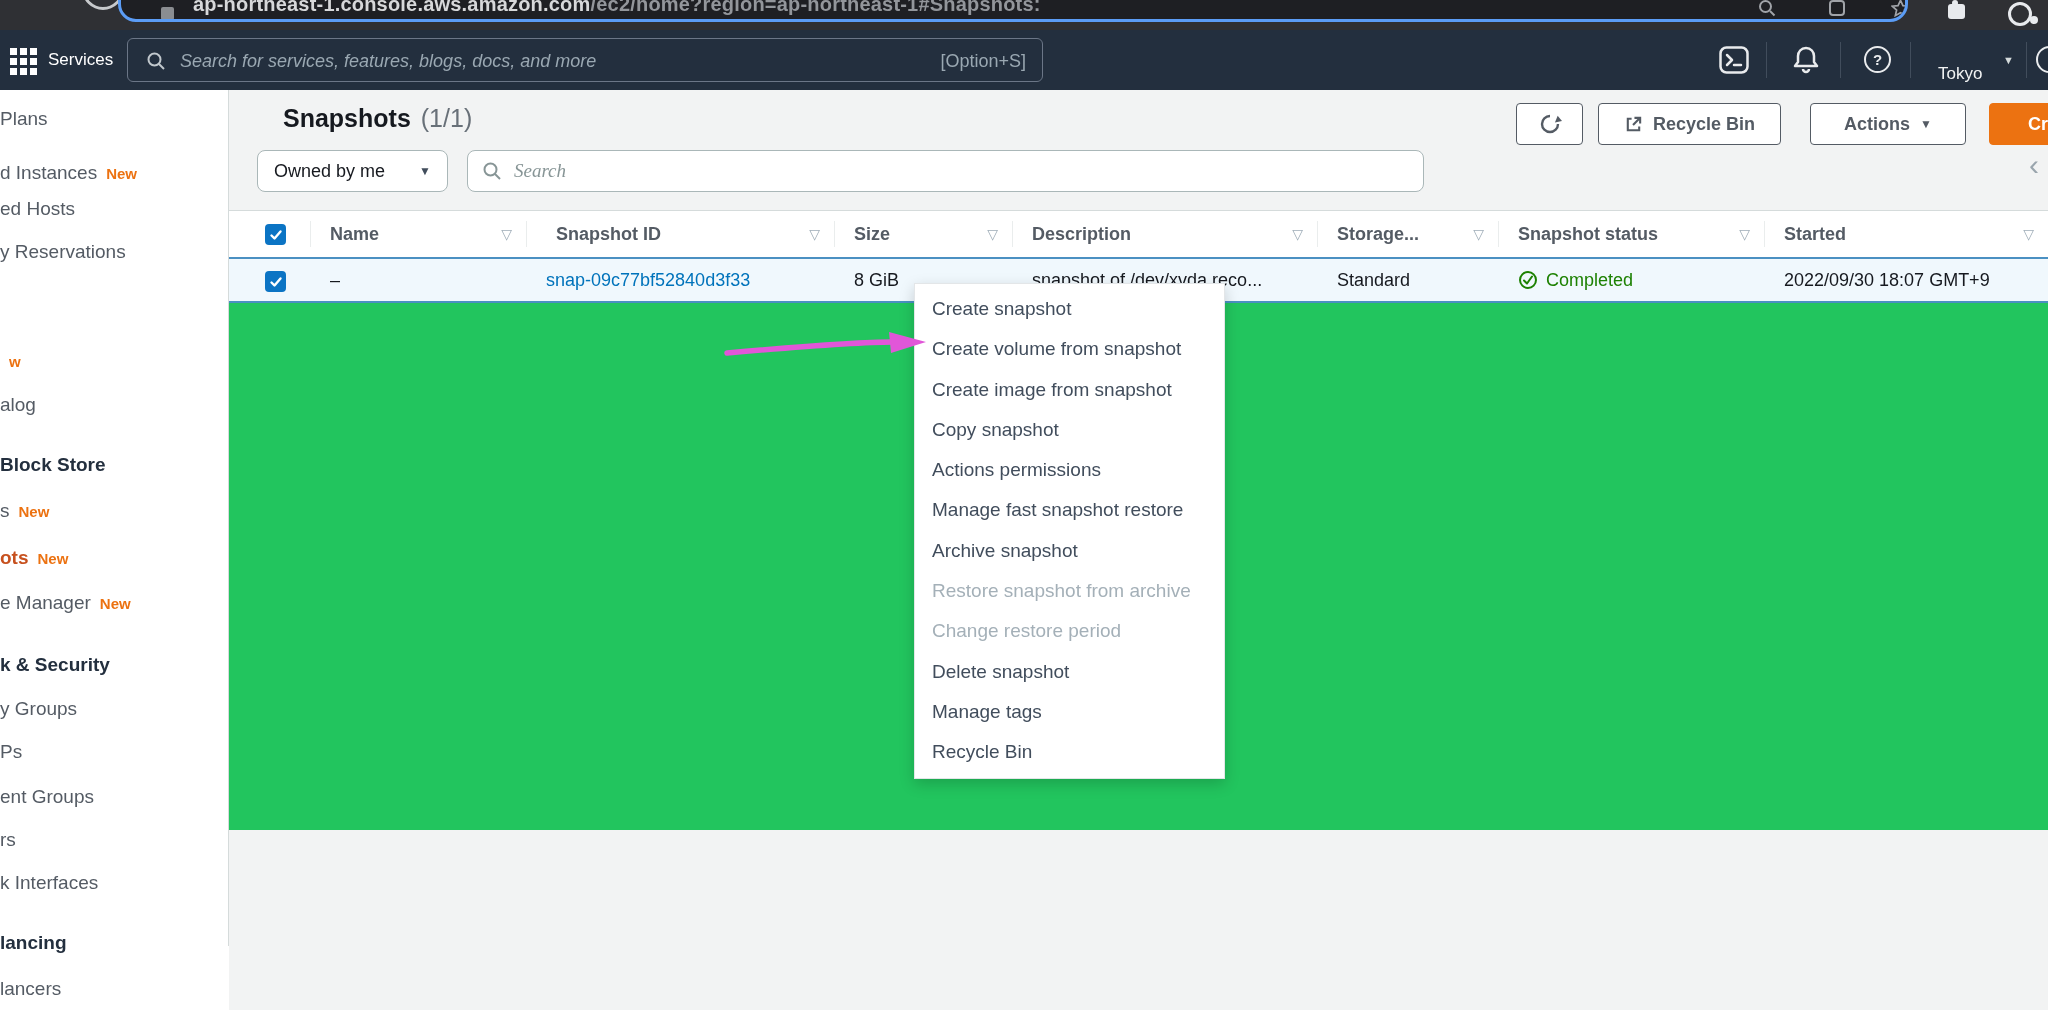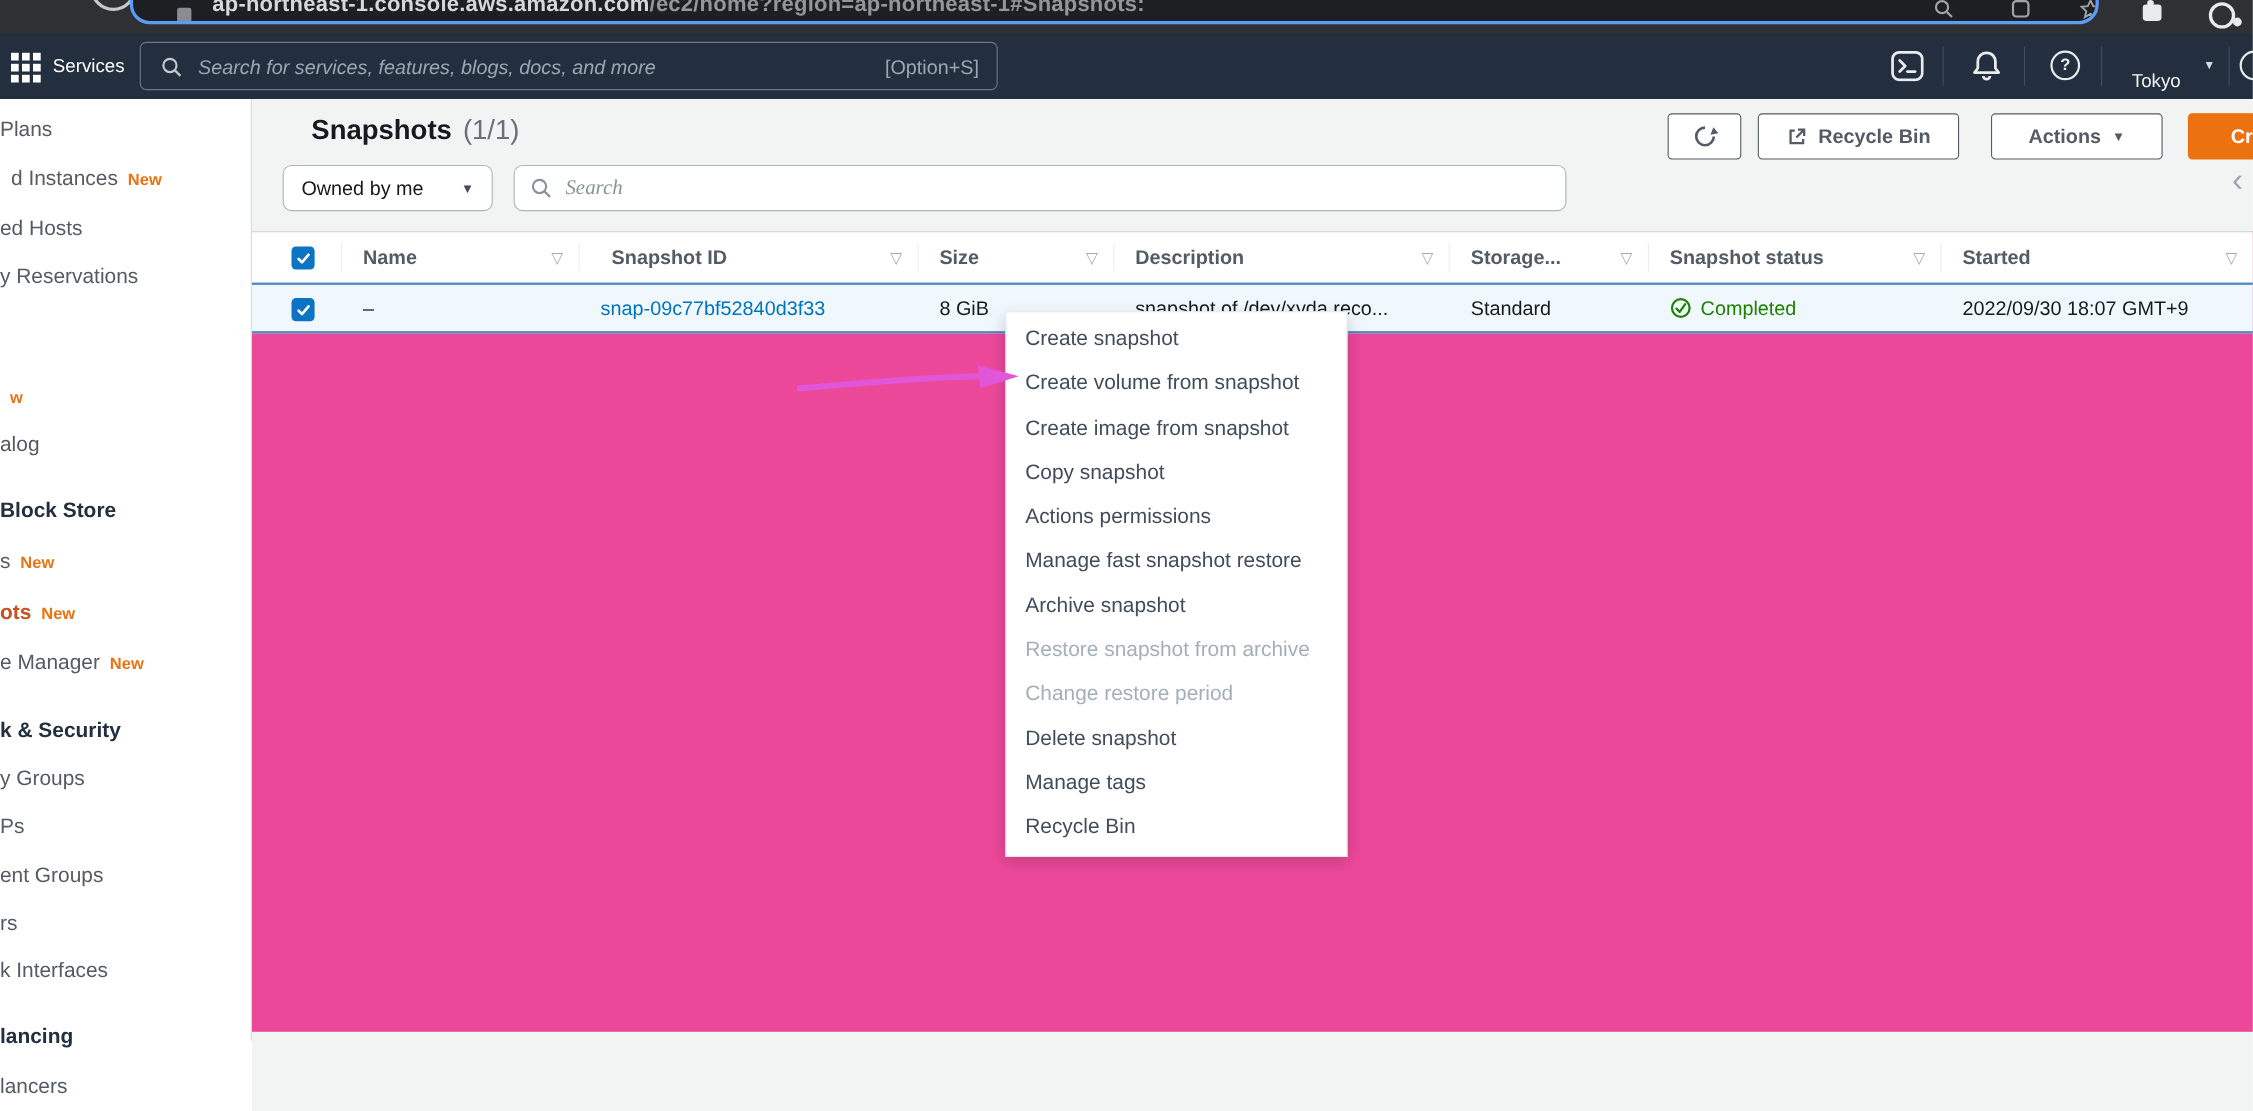--- a/index.html
+++ b/index.html
@@ -21,21 +21,21 @@
   #ext-icon:before { content:""; position:absolute; left:4px; top:-4px; width:6px; height:6px; background:#e8eaed; border-radius:50%; }
   #profile-avatar { left:2008px; top:2px; width:24px; height:24px; border:3px solid #e8eaed; border-radius:50%; }
   #profile-dot { left:2030px; top:16px; width:8px; height:8px; background:#e8eaed; border-radius:50%; }
 
   
   #aws-navbar { left:0; top:30px; width:2048px; height:60px; background:#232f3e; z-index:39; }
   #grid-icon { left:10px; top:18px; width:27px; height:27px; display:grid;
                grid-template-columns:repeat(3,7px); grid-template-rows:repeat(3,7px); gap:3px; }
   #grid-icon span { background:#fff; }
   #services-label { left:48px; top:20px; color:#ffffff; font-size:17px; }
-  #nav-search { left:127px; top:8px; width:780px; height:44px; border:1px solid #6b7687; border-radius:6px; }
+  #nav-search { left:127px; top:8px; width:916px; height:44px; border:1px solid #6b7687; border-radius:6px; }
   #nav-search-placeholder { left:52px; top:12px; font-style:italic; color:#9aa8b2; font-size:18px; }
   #nav-search-shortcut { right:16px; top:12px; color:#9aa8b2; font-size:18px; position:absolute; }
   .nav-divider { top:12px; width:1px; height:36px; background:#414d5c; }
   #help-icon, .ring { border:2.5px solid #e9ebed; border-radius:50%; color:#e9ebed; }
   #help-icon { left:1864px; top:16px; width:27px; height:27px; font-size:15px; font-weight:bold;
                display:flex; align-items:center; justify-content:center; }
   #region-label { left:1938px; top:34px; color:#f1f3f3; font-size:17px; }
   #region-caret { left:2003px; top:24px; color:#d5dbdb; font-size:11px; }
   #account-partial { left:2036px; top:16px; width:27px; height:27px; }
 
@@ -66,21 +66,21 @@
                      padding:0 16px; font-size:18px; color:#16191f; cursor:pointer; }
   #filter-dropdown .caret { color:#414d5c; }
   #filter-search { left:238px; top:60px; width:957px; height:42px; background:#fff; border:1px solid #aab7b8;
                    border-radius:8px; display:flex; align-items:center; padding:0 14px; }
   #filter-search input { border:none; outline:none; flex:1; margin-left:12px; font-size:19px;
                          font-style:italic; color:#1d4ed8; font-family:Liberation Serif, serif; }
   #filter-search input::placeholder { color:#879596; font-style:italic; }
   #page-prev { left:1800px; top:58px; font-size:30px; color:#9aa5ad; cursor:pointer; }
 
   
-  #table-card { left:0; top:120px; width:1819px; height:728px; background:#ec4899; border-top:1px solid #d5dbdb; }
+  #table-card { left:0; top:120px; width:1819px; height:620px; background:#22c55e; border-top:1px solid #d5dbdb; }
   #thead { position:absolute; left:0; top:0; width:1819px; height:46px; background:#fff; }
   .th { position:absolute; top:0; height:46px; display:flex; align-items:center; justify-content:space-between;
         padding:0 14px 0 20px; font-size:18px; font-weight:bold; color:#545b64; cursor:pointer; }
   .th .filt { font-size:14px; color:#9fadb8; font-weight:normal; }
   .col-div { position:absolute; top:10px; width:1px; height:26px; background:#eaeded; }
   #row { position:absolute; left:0; top:46px; width:1819px; height:46px; background:#f0f8fd;
          border-top:2px solid #4a90c2; border-bottom:2px solid #4a90c2; cursor:pointer; }
   .td { position:absolute; top:0; height:42px; display:flex; align-items:center; padding-left:20px;
         font-size:18px; color:#16191f; white-space:nowrap; overflow:hidden; }
   .td.link { color:#0073bb; cursor:pointer; }
@@ -167,21 +167,21 @@
       </svg>
   </div>
   <div id="help-icon" class="abs">?</div>
   <div id="region-label" class="abs">Tokyo</div>
   <div id="region-caret" class="abs caret">▼</div>
   <div id="account-partial" class="abs ring"></div>
 </div>
 
 <div id="sidebar" class="abs">
     <div class="side-item" style="top: 18px;"><span>Plans</span></div>
-    <div class="side-item" style="top: 62px; padding-left: 10px;"><span>d Instances</span><span class="side-badge">New</span></div>
+    <div class="side-item" style="top: 72px;"><span>d Instances</span><span class="side-badge">New</span></div>
     <div class="side-item" style="top: 108px;"><span>ed Hosts</span></div>
     <div class="side-item" style="top: 151px;"><span>y Reservations</span></div>
     <div class="side-item" style="top: 260px;"><span></span><span class="side-badge">w</span></div>
     <div class="side-item" style="top: 304px;"><span>alog</span></div>
     <div class="side-item hdr" style="top: 364px;"><span>Block Store</span></div>
     <div class="side-item" style="top: 410px;"><span>s</span><span class="side-badge">New</span></div>
     <div class="side-item sel" style="top: 457px;"><span>ots</span><span class="side-badge">New</span></div>
     <div class="side-item" style="top: 502px;"><span>e Manager</span><span class="side-badge">New</span></div>
     <div class="side-item hdr" style="top: 564px;"><span>k &amp; Security</span></div>
     <div class="side-item" style="top: 608px;"><span>y Groups</span></div>

